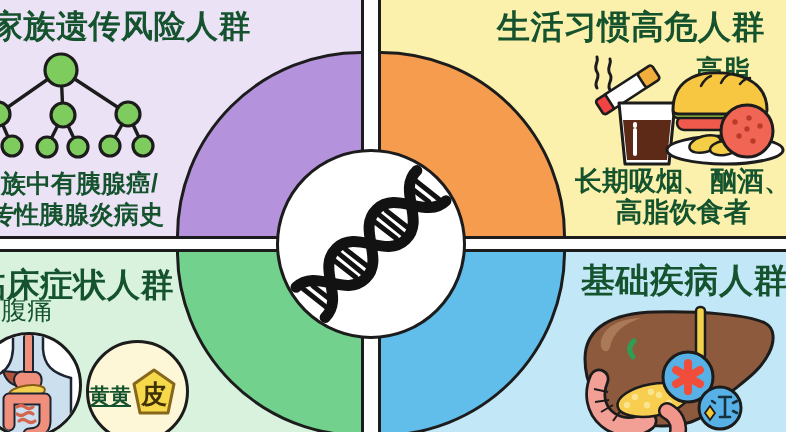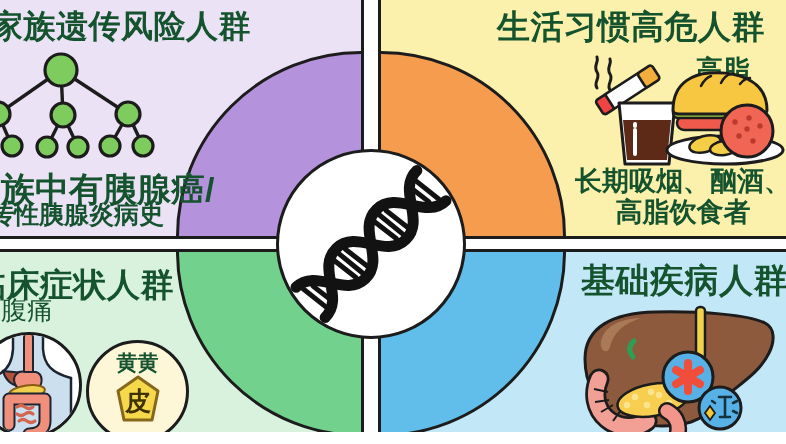--- a/index.html
+++ b/index.html
@@ -17,34 +17,34 @@
   #card-bl .disc{right:-185px;top:-185px;background:#71d18d;}
   #card-br{left:378px;top:249px;width:413px;height:200px;background:#c2e7f7;}
   #card-br .disc{left:-185px;top:-185px;background:#61bde9;}
 
   .content{position:absolute;z-index:3;white-space:nowrap;}
   .q-title{font-weight:bold;letter-spacing:0.5px;}
   .q-desc{font-weight:bold;}
 
   .t-tl{left:-9px;top:5px;font-size:32px;}
   .tree-svg{left:-35px;top:50px;}
-  .d-tl1{left:1px;top:167px;font-size:34px;}
+  .d-tl1{left:1px;top:167px;font-size:25px;}
   .d-tl2{left:-11px;top:198px;font-size:25px;}
 
   .t-tr{left:497px;top:5px;font-size:33px;}
   .fat-label{left:696px;top:52px;font-size:27px;font-weight:bold;}
   .tr-icons{left:583px;top:52px;}
   .tr-desc{left:575px;top:166px;width:216px;text-align:center;font-size:27px;line-height:31px;}
 
   .t-bl{left:-27px;top:263px;font-size:33px;}
   .pain-label{left:1px;top:293px;font-size:26px;font-weight:normal;}
   .icon-circle{position:absolute;z-index:3;border:3px solid #1c1c1c;border-radius:50%;box-sizing:content-box;overflow:hidden;}
   .abdomen-wrap{left:-24px;top:332px;width:100px;height:100px;background:#ffffff;}
   .jaundice-wrap{left:86px;top:340px;width:97px;height:97px;background:#fdf6d7;
-    display:flex;flex-direction:column;align-items:center;justify-content:flex-start;}
+    display:flex;flex-direction:row;align-items:center;justify-content:flex-start;text-decoration:underline;}
   .jaundice-text{font-size:21px;font-weight:bold;margin-top:9px;line-height:22px;}
 
   .t-br{left:581px;top:258px;font-size:34px;}
   .liver-svg{left:563px;top:297px;}
 
   .center-circle{position:absolute;left:276px;top:149px;width:184px;height:184px;background:#ffffff;
     border:3px solid #1c1c1c;border-radius:50%;z-index:6;}
   .center-circle svg{position:absolute;left:0;top:0;}
 </style>
 </head>

